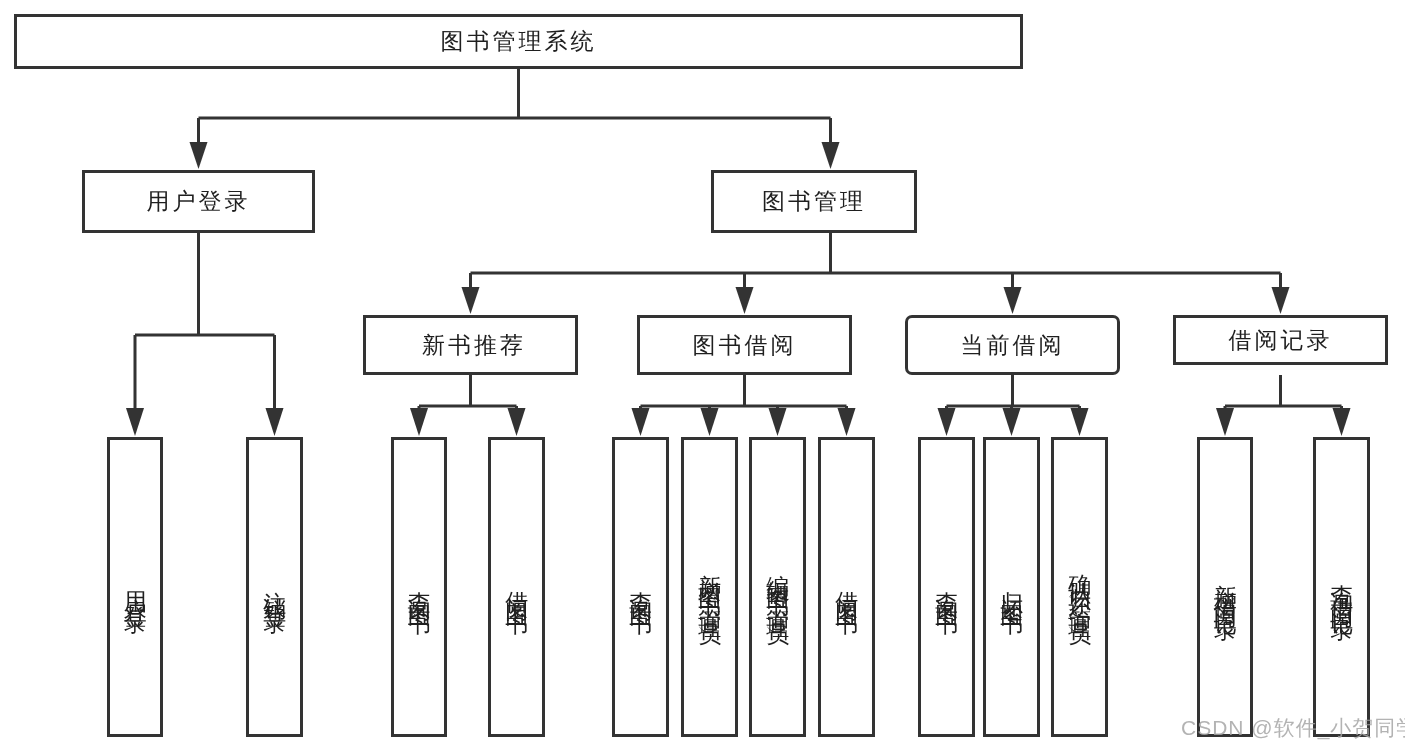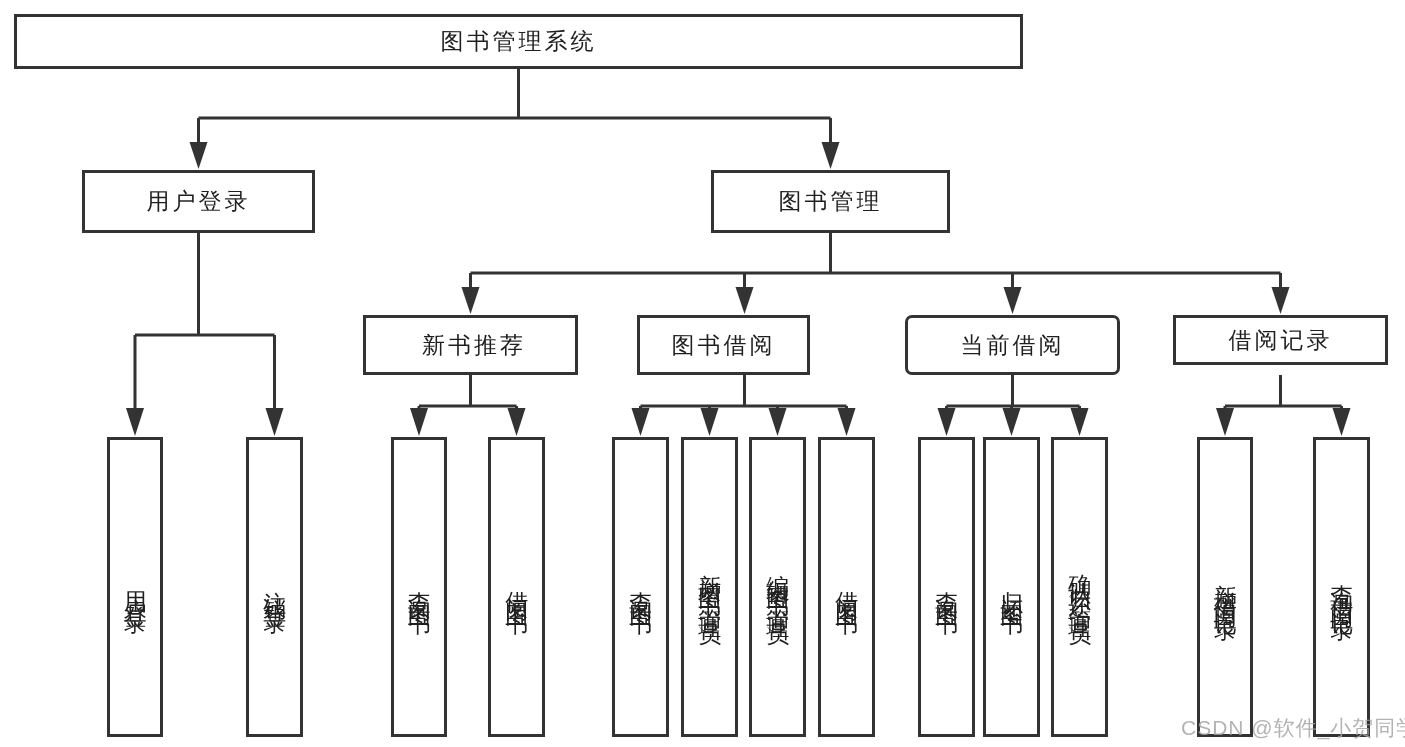--- a/index.html
+++ b/index.html
@@ -100,24 +100,24 @@
       <polygon points="1002.5,408 1020.5,408 1011.5,436"></polygon>
       <polygon points="1070.5,408 1088.5,408 1079.5,436"></polygon>
       <polygon points="1216,408 1234,408 1225,436"></polygon>
       <polygon points="1332.5,408 1350.5,408 1341.5,436"></polygon>
     </g>
   </svg>
 
   <div class="node h" style="left:14px; top:14px; width:1009px; height:55px;">图书管理系统</div>
 
   <div class="node h" style="left:82px; top:170px; width:233px; height:63px;">用户登录</div>
-  <div class="node h" style="left:711px; top:170px; width:239px; height:63px;">图书管理</div>
+  <div class="node h" style="left:711px; top:170px; width:206px; height:63px;">图书管理</div>
 
   <div class="node h" style="left:363px; top:315px; width:215px; height:60px;padding-left:7px;">新书推荐</div>
-  <div class="node h" style="left:637px; top:315px; width:173px; height:60px;">图书借阅</div>
+  <div class="node h" style="left:637px; top:315px; width:215px; height:60px;">图书借阅</div>
   <div class="node h" style="left:905px; top:315px; width:215px; height:60px;border-radius:7px;">当前借阅</div>
   <div class="node h" style="left:1173px; top:315px; width:215px; height:50px;">借阅记录</div>
 
   <div class="node v" style="left:107px; top:437px; width:56px; height:300px;">
     <span class="vtext">用户登录</span>
   </div>
   <div class="node v" style="left:246px; top:437px; width:57px; height:300px;">
     <span class="vtext">注销登录</span>
   </div>
 

